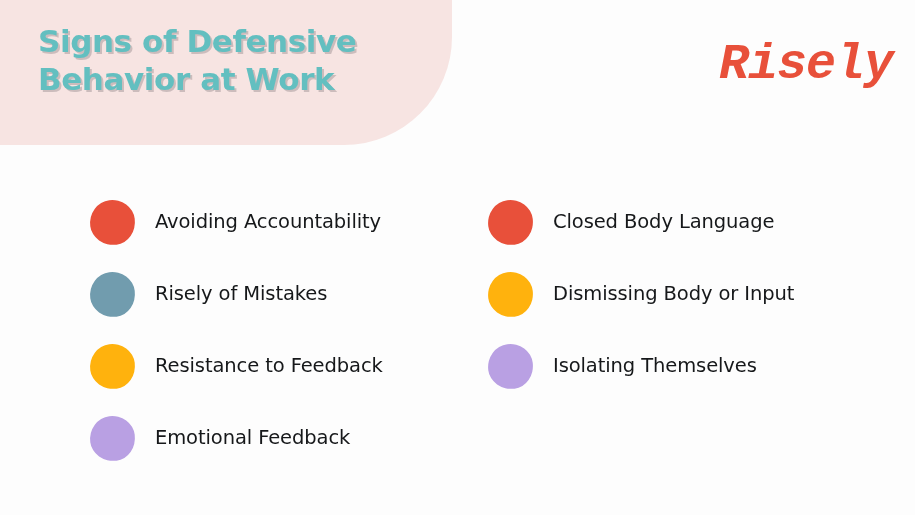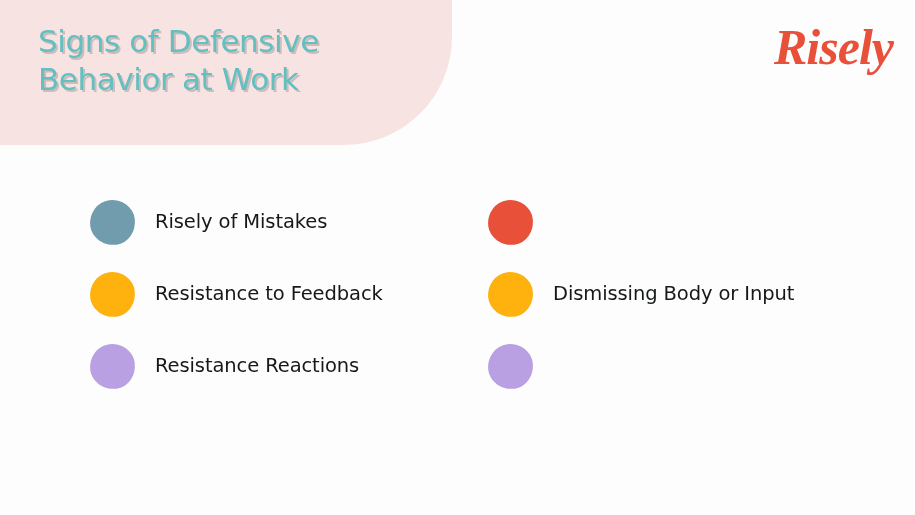--- a/index.html
+++ b/index.html
@@ -35,35 +35,35 @@
 
   .title-block {
     position: absolute;
     left: 38px;
     top: 22px;
     width: 400px;
   }
 
   .title-line {
     font-family: "DejaVu Sans", sans-serif;
-    font-weight: normal;
+    font-weight: bold;
     font-size: 31px;
     line-height: 38px;
     letter-spacing: -0.4px;
     color: #63bfc0;
     text-shadow: 2px 2px 0 rgba(150, 140, 142, 0.45);
     white-space: nowrap;
   }
 
   
   .logo {
     position: absolute;
     right: 22px;
-    top: 16px;
-    font-family: Liberation Serif, serif;
+    top: 34px;
+    font-family: Liberation Mono, monospace;
     font-style: italic;
     font-weight: bold;
     font-size: 50px;
     line-height: 62px;
     color: #e8503a;
     letter-spacing: -1px;
   }
 
   
   .list-area {
@@ -119,50 +119,56 @@
       <div class="title-line" style="color: rgb(99, 191, 192);">Behavior at Work</div>
     </div>
   </div>
 
   <div class="logo" style="color: rgb(232, 80, 58);">Risely</div>
 
   <div class="list-area">
 
     <div class="column left">
 
+      <div class="item">
+        <span class="bullet" style="background: rgb(232, 80, 58);"></span>
+        <span class="item-label">Avoiding Accountability</span>
+      </div>
 
       <div class="item">
         <span class="bullet" style="background: rgb(113, 156, 174);"></span>
         <span class="item-label">Risely of Mistakes</span>
       </div>
 
       <div class="item">
         <span class="bullet" style="background: rgb(255, 178, 13);"></span>
         <span class="item-label">Resistance to Feedback</span>
       </div>
 
       <div class="item">
         <span class="bullet" style="background: rgb(185, 160, 227);"></span>
-        <span class="item-label">Resistance Reactions</span>
+        <span class="item-label">Emotional Feedback</span>
       </div>
 
     </div>
 
     <div class="column right">
 
       <div class="item">
         <span class="bullet" style="background: rgb(232, 80, 58);"></span>
+        <span class="item-label">Closed Body Language</span>
       </div>
 
 
       <div class="item">
         <span class="bullet" style="background: rgb(255, 178, 13);"></span>
         <span class="item-label">Dismissing Body or Input</span>
       </div>
 
       <div class="item">
         <span class="bullet" style="background: rgb(185, 160, 227);"></span>
+        <span class="item-label">Isolating Themselves</span>
       </div>
 
     </div>
 
   </div>
 </div>
 
 </body></html>

